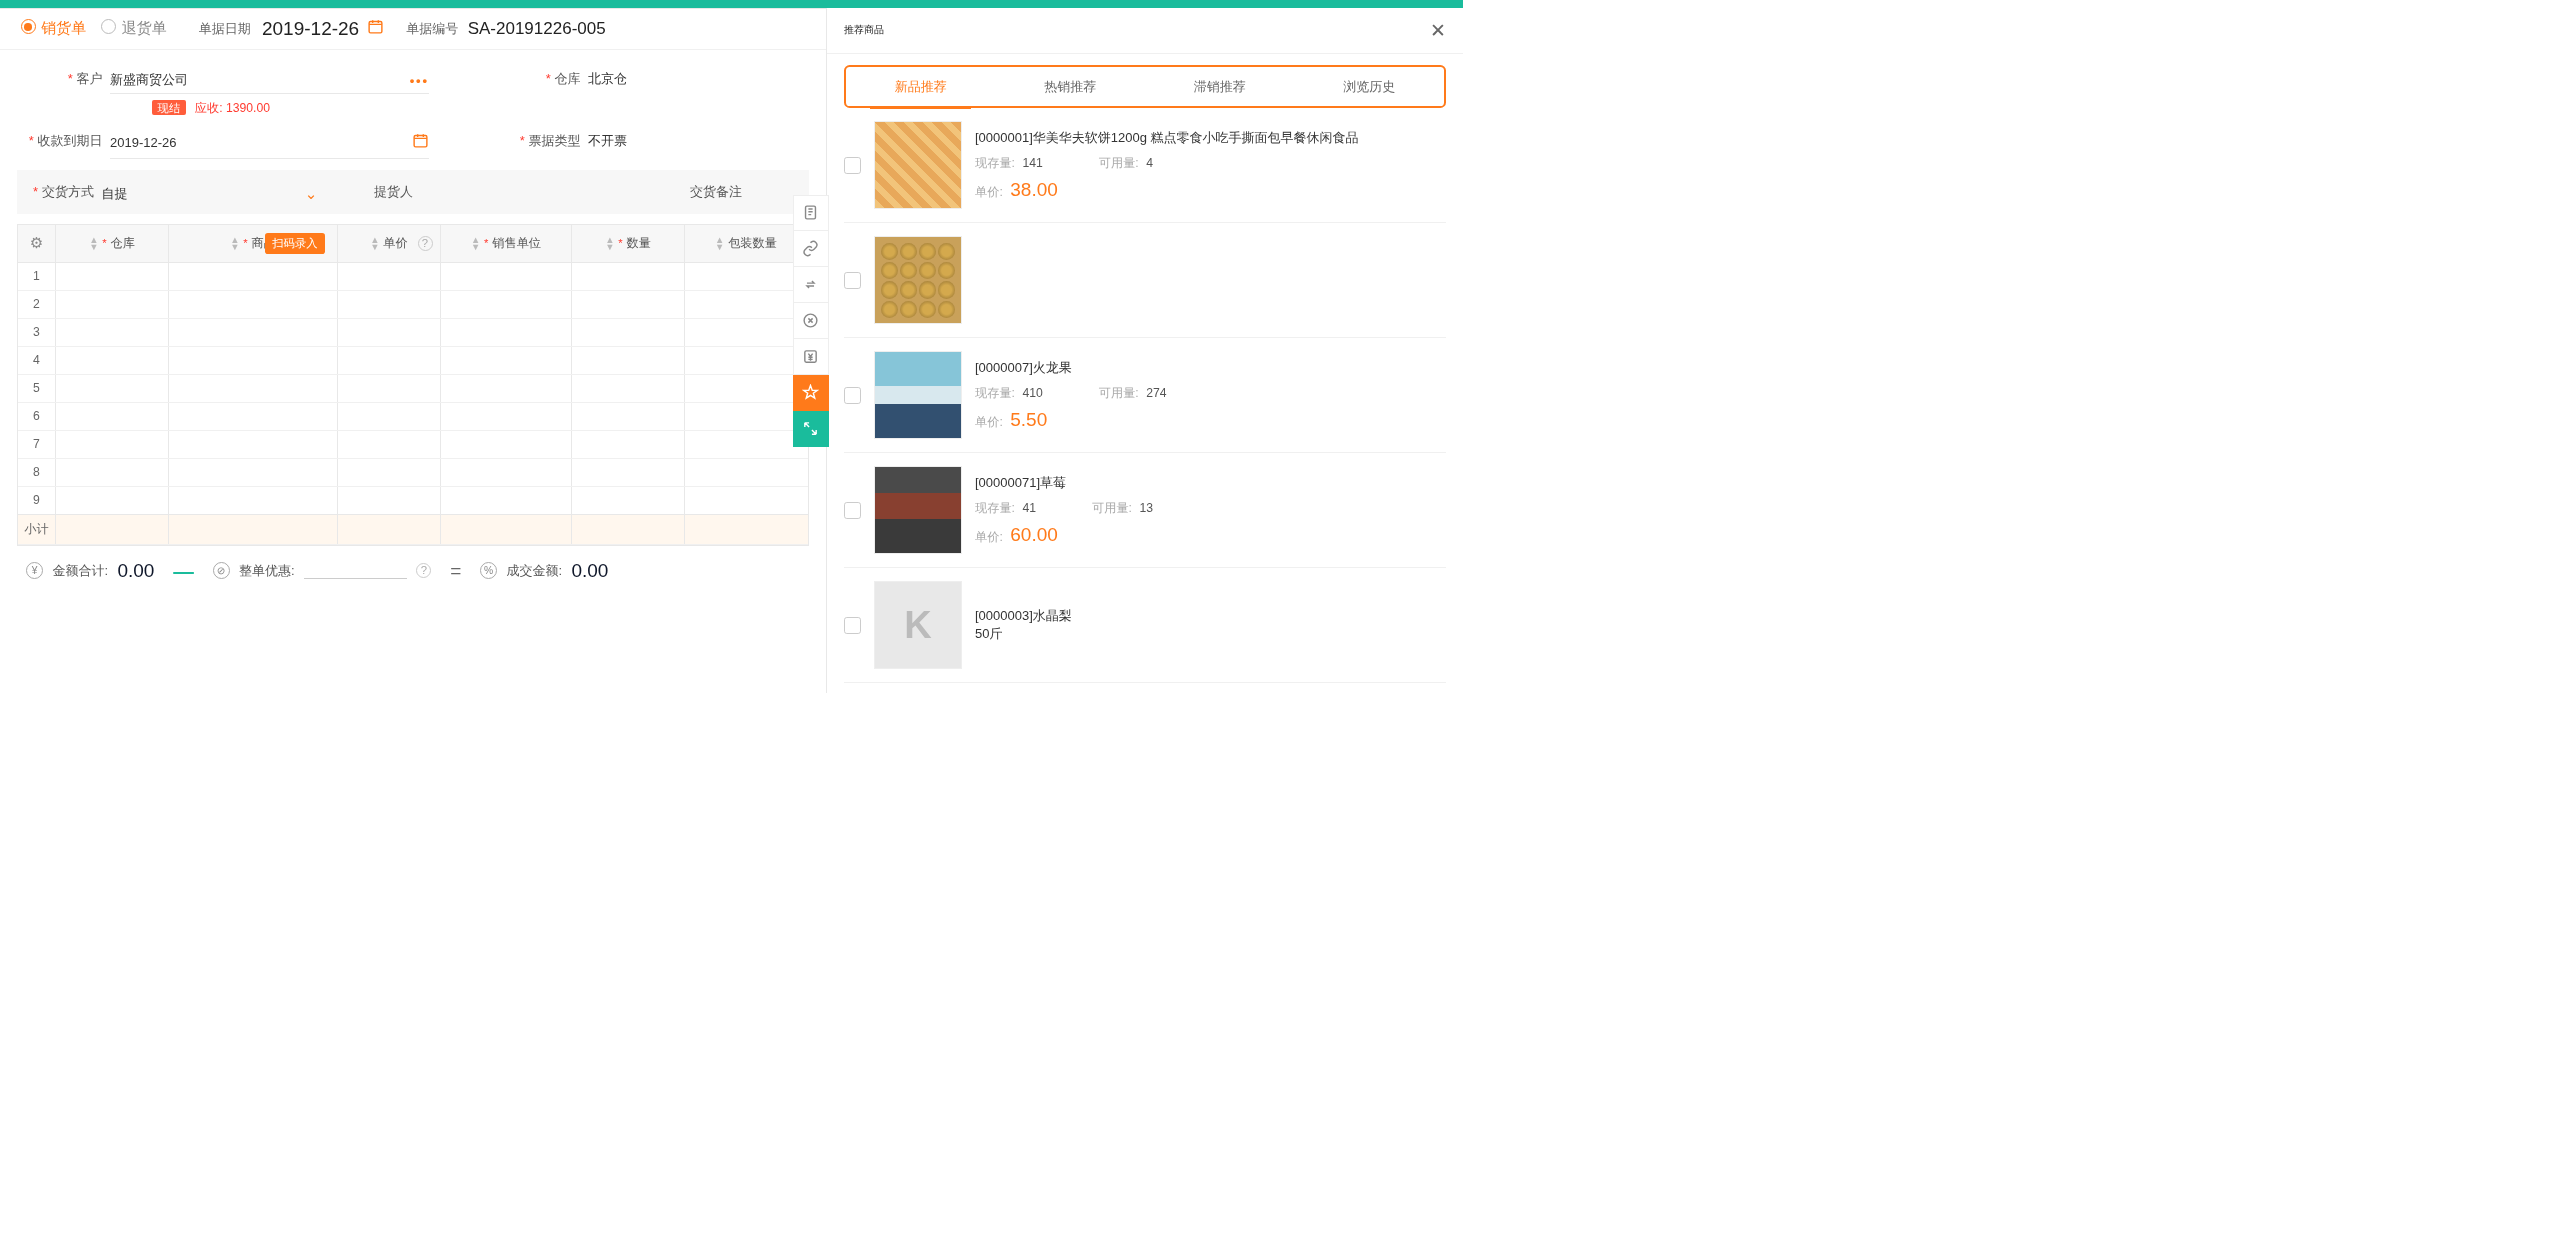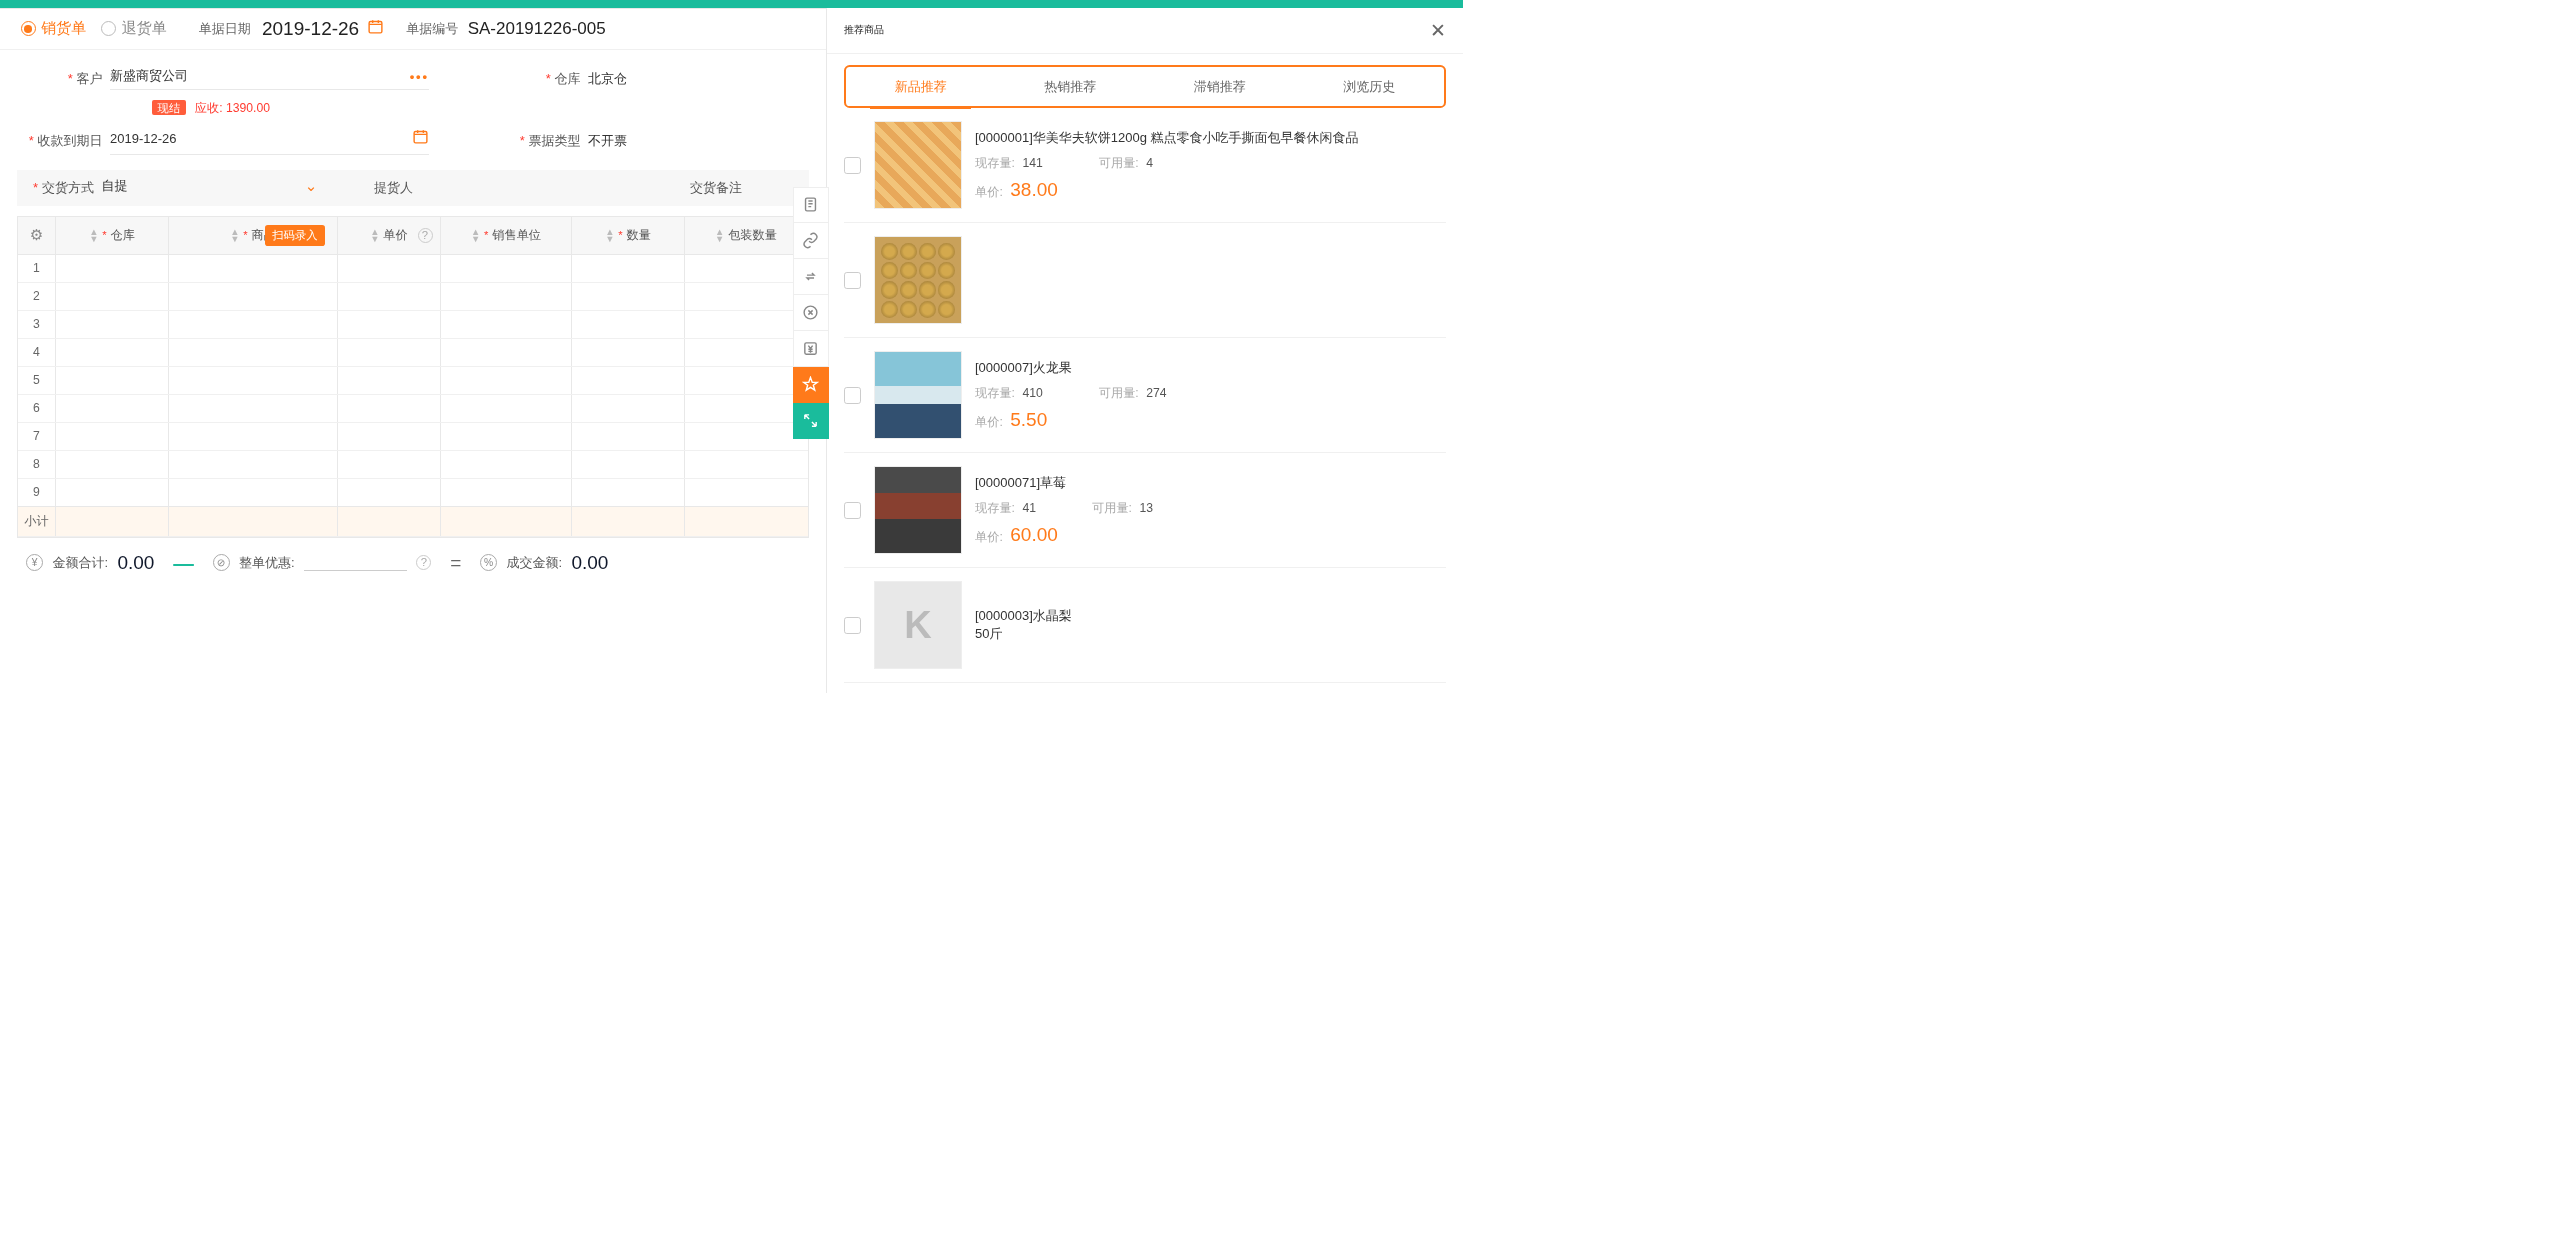--- a/index.html
+++ b/index.html
@@ -4,39 +4,39 @@
   <style>
     * { box-sizing: border-box; margin: 0; padding: 0; }
     body { font-family: -apple-system, "Helvetica Neue", sans-serif; font-size: 13px; color: #333; background: #fff; width: 1463px; overflow: hidden; }
     .topbar { height: 7.5px; background: #1abc9c; }
     .container { display: flex; }
     .left { width: 826px; border-top: 0.9px solid #e8e8e8; }
     .right { flex: 1; border-left: 0.9px solid #e8e8e8; display: flex; flex-direction: column; height: 685px; }
     
     .left-header { display: flex; align-items: center; padding: 9.4px 20.6px; border-bottom: 0.9px solid #f0f0f0; }
     .radio-group { display: flex; gap: 15px; margin-right: 22.5px; }
-    .radio { display: flex; align-items: center; gap: 5.6px; cursor: pointer; }
+    .radio { display: flex; gap: 5.6px; cursor: pointer; }
     .radio-circle { width: 15px; height: 15px; border: 0.9px solid #bbb; border-radius: 50%; display: inline-flex; align-items: center; justify-content: center; }
     .radio.active .radio-circle { border-color: #ff7a1a; }
     .radio.active .radio-circle::after { content: ""; width: 7.5px; height: 7.5px; background: #ff7a1a; border-radius: 50%; }
     .radio-label { font-size: 15px; color: #888; }
     .radio.active .radio-label { color: #ff7a1a; }
     .doc-date-label { color: #666; margin-left: 9.4px; }
     .doc-date-val { font-size: 19px; color: #222; margin: 0 7.5px 0 11.3px; }
     .cal-icon { color: #ff7a1a; font-size: 17px; margin-right: 17px; }
     .doc-no-label { color: #666; margin-left: 5.6px; }
     .doc-no-val { font-size: 17px; color: #222; margin-left: 9.4px; }
     
     .form-block { padding: 9.4px 0 0 26px; }
     .form-row { display: flex; align-items: center; min-height: 38px; }
     .form-field { display: flex; align-items: center; }
     .field-label { width: 84px; text-align: right; color: #555; padding-right: 7.5px; }
     .star { color: #ff3b30; margin-right: 3.8px; }
     .field-val { min-width: 188px; }
-    .field-underline { border-bottom: 0.9px solid #e8e8e8; padding-bottom: 3.8px; width: 319px; display: flex; align-items: center; justify-content: space-between; }
+    .field-underline { border-bottom: 0.9px solid #e8e8e8; padding-bottom: 3.8px; width: 319px; display: flex; align-items: center; justify-content: space-between; margin-top: 8px; }
     .more-dots { color: #ff7a1a; letter-spacing: 1.9px; font-weight: bold; cursor: pointer; }
     .badge-now { background: #ff5d3b; color: #fff; font-size: 11.3px; padding: 1.9px 5.6px; border-radius: 1.9px; margin-right: 5.6px; }
     .receivable { color: #ff3b30; margin-left: 126px; margin-top: 1.9px; font-size: 12.2px; }
     .recv-amount { color: #ff3b30; }
     .chev-down { color: #ff7a1a; font-size: 15px; }
     
     .delivery-bar { background: #f7f7f7; margin: 9.4px 17px 0; padding: 7.5px 9.4px; display: flex; align-items: center; gap: 0; }
     .delivery-bar .form-field { margin-right: 38px; }
     .delivery-field-1 { width: 300px; }
     .delivery-bar .field-label { width: 75px; }

